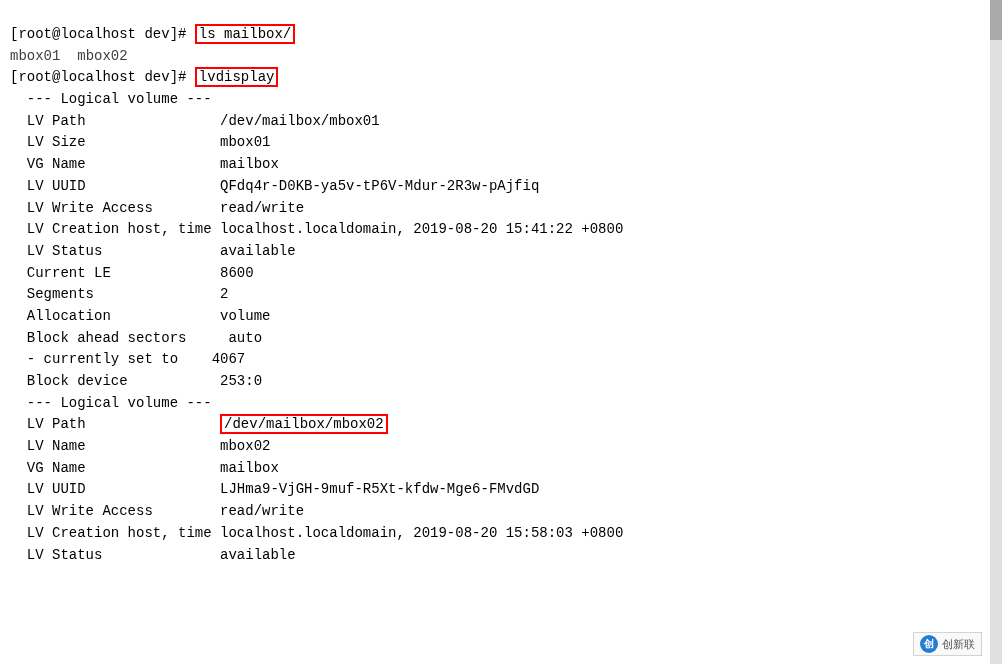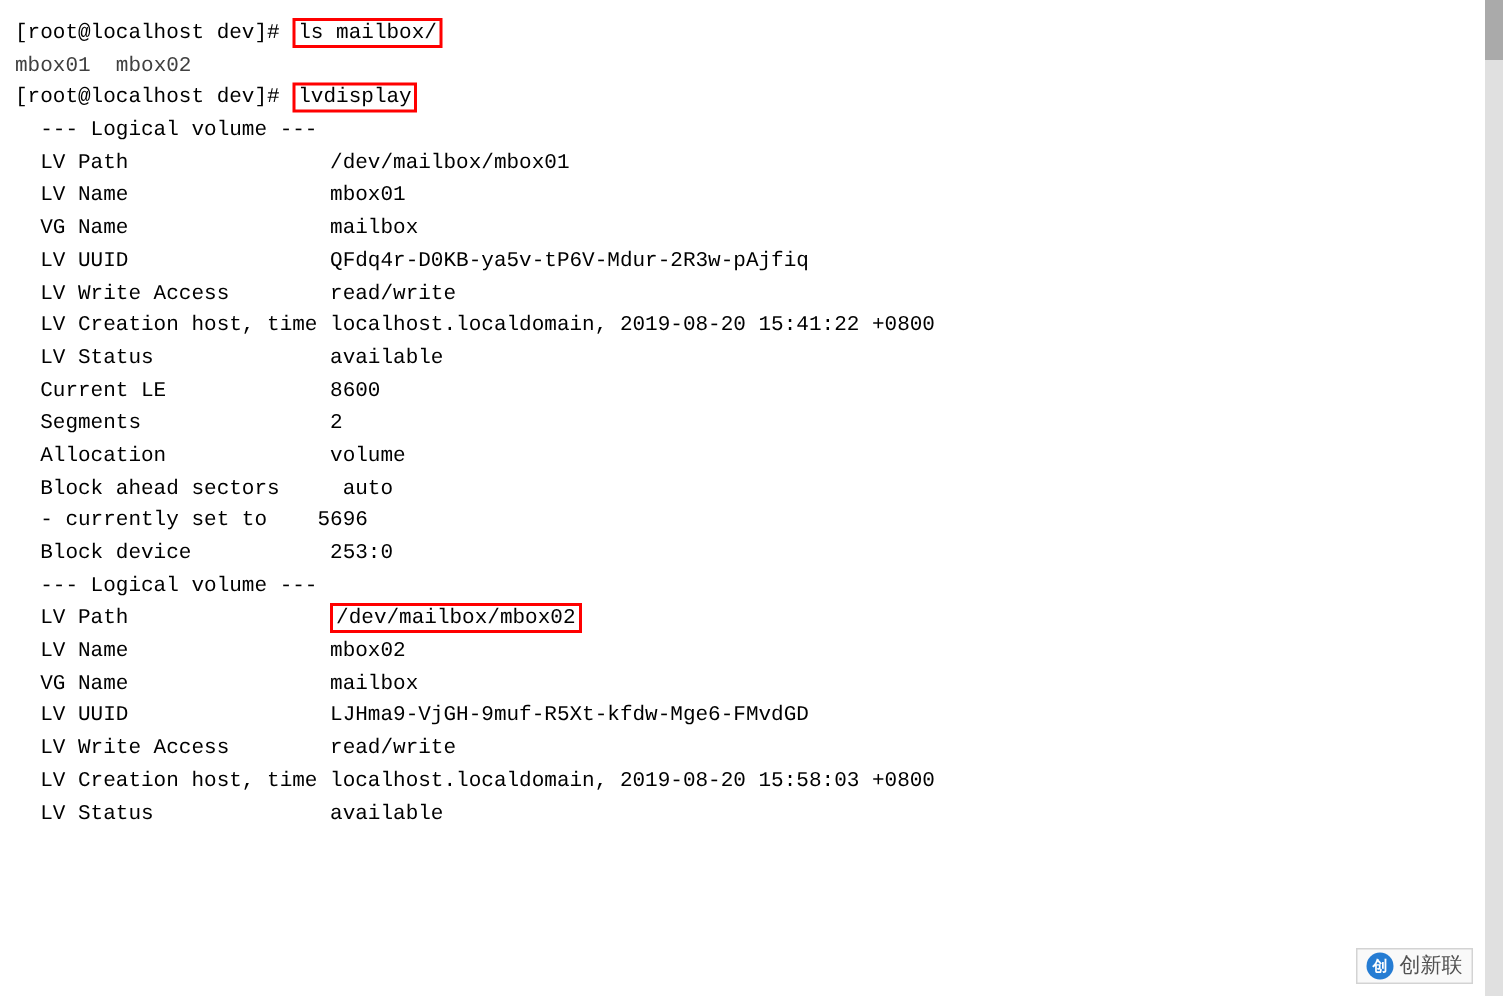--- a/index.html
+++ b/index.html
@@ -10,21 +10,21 @@
       font-family: 'Courier New', Courier, monospace;
       font-size: 14px;
       color: #000000;
       overflow: hidden;
       position: relative;
     }
     .terminal {
       background-color: #ffffff;
       width: 1002px;
       height: 664px;
-      padding: 12px 10px;
+      padding: 24px 10px;
       position: relative;
       overflow: hidden;
     }
     .line {
       line-height: 1.55;
       white-space: pre;
     }
     .cyan-text {
       color: #404040;
     }
@@ -74,45 +74,45 @@
       display: flex;
       align-items: center;
       justify-content: center;
       color: white;
       font-size: 10px;
       font-family: sans-serif;
       font-weight: bold;
     }
     .watermark-text {
       font-family: sans-serif;
-      font-size: 14px;
+      font-size: 11px;
       color: #333333;
     }
   </style>
 </head>
 <body>
 
 <div class="terminal">
   <div id="lines-container">
       <div class="line"><span>[root@localhost dev]# </span><span class="highlighted-box">ls mailbox/</span></div>
       <div class="line"><span class="cyan-text">mbox01</span><span>  </span><span class="cyan-text">mbox02</span></div>
       <div class="line"><span>[root@localhost dev]# </span><span class="highlighted-box">lvdisplay</span></div>
       <div class="line"><span>  --- Logical volume ---</span></div>
       <div class="line"><span>  LV Path                /dev/mailbox/mbox01</span></div>
-      <div class="line"><span>  LV Name                mbox01</span></div>
+      <div class="line"><span>  LV Size                mbox01</span></div>
       <div class="line"><span>  VG Name                mailbox</span></div>
       <div class="line"><span>  LV UUID                QFdq4r-D0KB-ya5v-tP6V-Mdur-2R3w-pAjfiq</span></div>
       <div class="line"><span>  LV Write Access        read/write</span></div>
       <div class="line"><span>  LV Creation host, time localhost.localdomain, 2019-08-20 15:41:22 +0800</span></div>
       <div class="line"><span>  LV Status              available</span></div>
       <div class="line"><span>  Current LE             8600</span></div>
       <div class="line"><span>  Segments               2</span></div>
       <div class="line"><span>  Allocation             volume</span></div>
       <div class="line"><span>  Block ahead sectors     auto</span></div>
-      <div class="line"><span>  - currently set to    5696</span></div>
+      <div class="line"><span>  - currently set to    4067</span></div>
       <div class="line"><span>  Block device           253:0</span></div>
       <div class="line"><span></span></div>
       <div class="line"><span>  --- Logical volume ---</span></div>
       <div class="line"><span>  LV Path                </span><span class="highlighted-box">/dev/mailbox/mbox02</span></div>
       <div class="line"><span>  LV Name                mbox02</span></div>
       <div class="line"><span>  VG Name                mailbox</span></div>
       <div class="line"><span>  LV UUID                LJHma9-VjGH-9muf-R5Xt-kfdw-Mge6-FMvdGD</span></div>
       <div class="line"><span>  LV Write Access        read/write</span></div>
       <div class="line"><span>  LV Creation host, time localhost.localdomain, 2019-08-20 15:58:03 +0800</span></div>
       <div class="line"><span>  LV Status              available</span></div>

